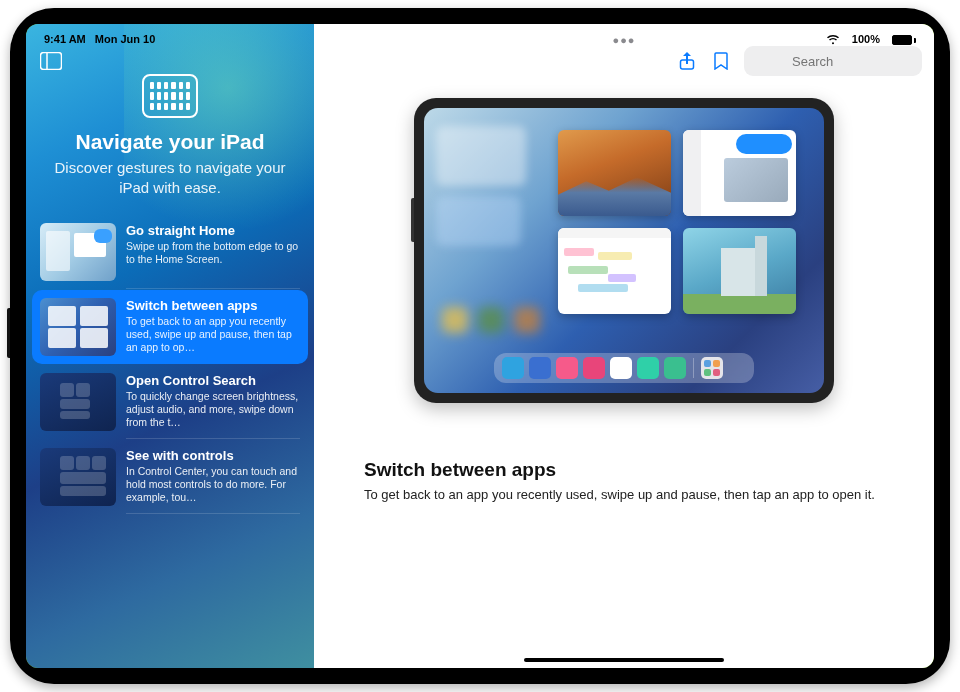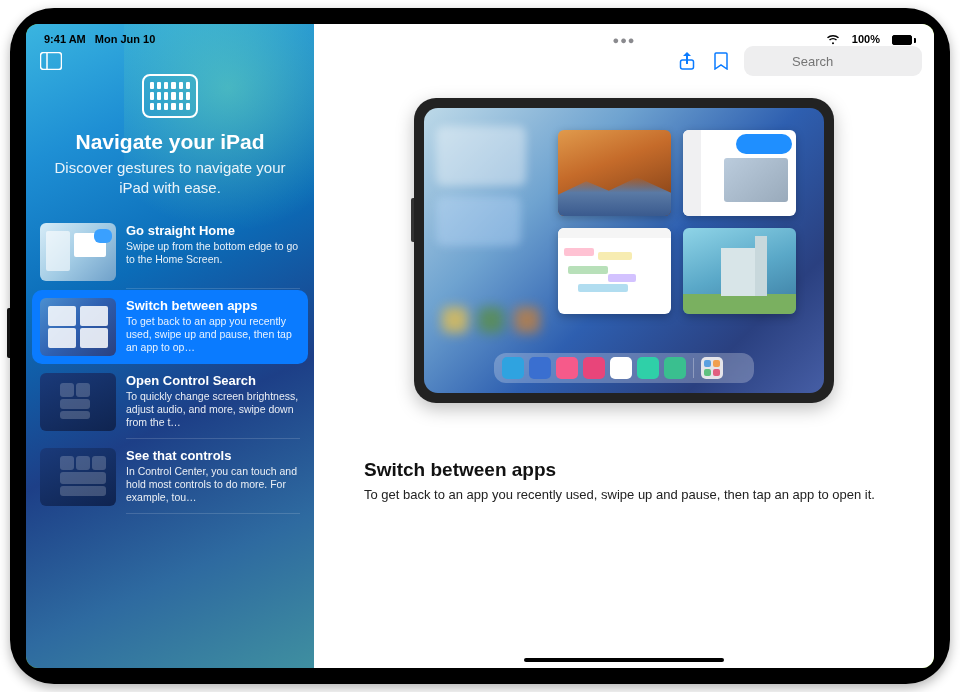--- a/index.html
+++ b/index.html
@@ -492,21 +492,21 @@
 
           <div class="item">
             <div class="thumb t3">
               <div class="cc" style="left:20px;top:8px;width:14px;height:14px;"></div>
               <div class="cc" style="left:36px;top:8px;width:14px;height:14px;"></div>
               <div class="cc" style="left:52px;top:8px;width:14px;height:14px;"></div>
               <div class="cc" style="left:20px;top:24px;width:46px;height:12px;"></div>
               <div class="cc" style="left:20px;top:38px;width:46px;height:10px;"></div>
             </div>
             <div class="item-text">
-              <div class="item-title">See that controls</div>
+              <div class="item-title">See with controls</div>
               <div class="item-desc">In Control Center, you can touch and hold most controls to do more. For example, tou…</div>
             </div>
           </div>
 
 
         </div>
       </div>
 
       <div class="main">
         <div class="topbar">

